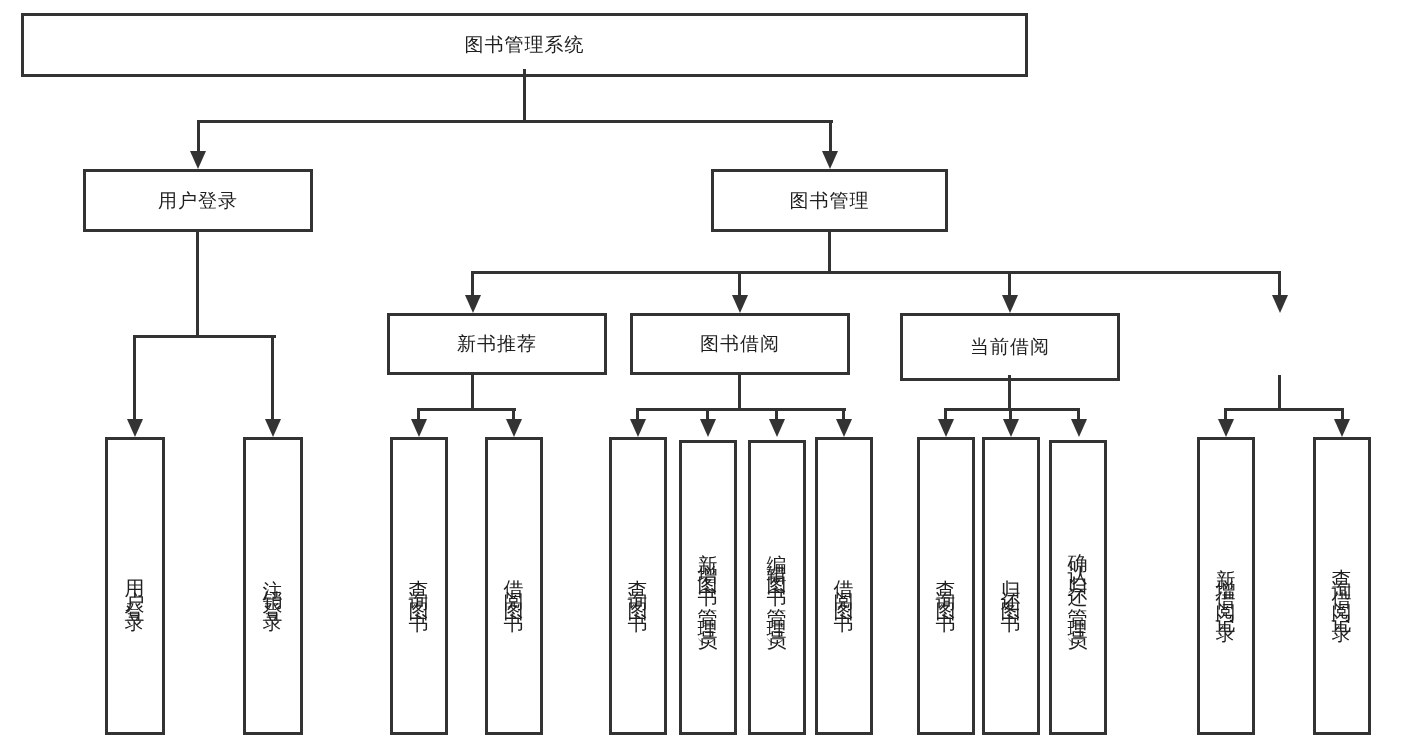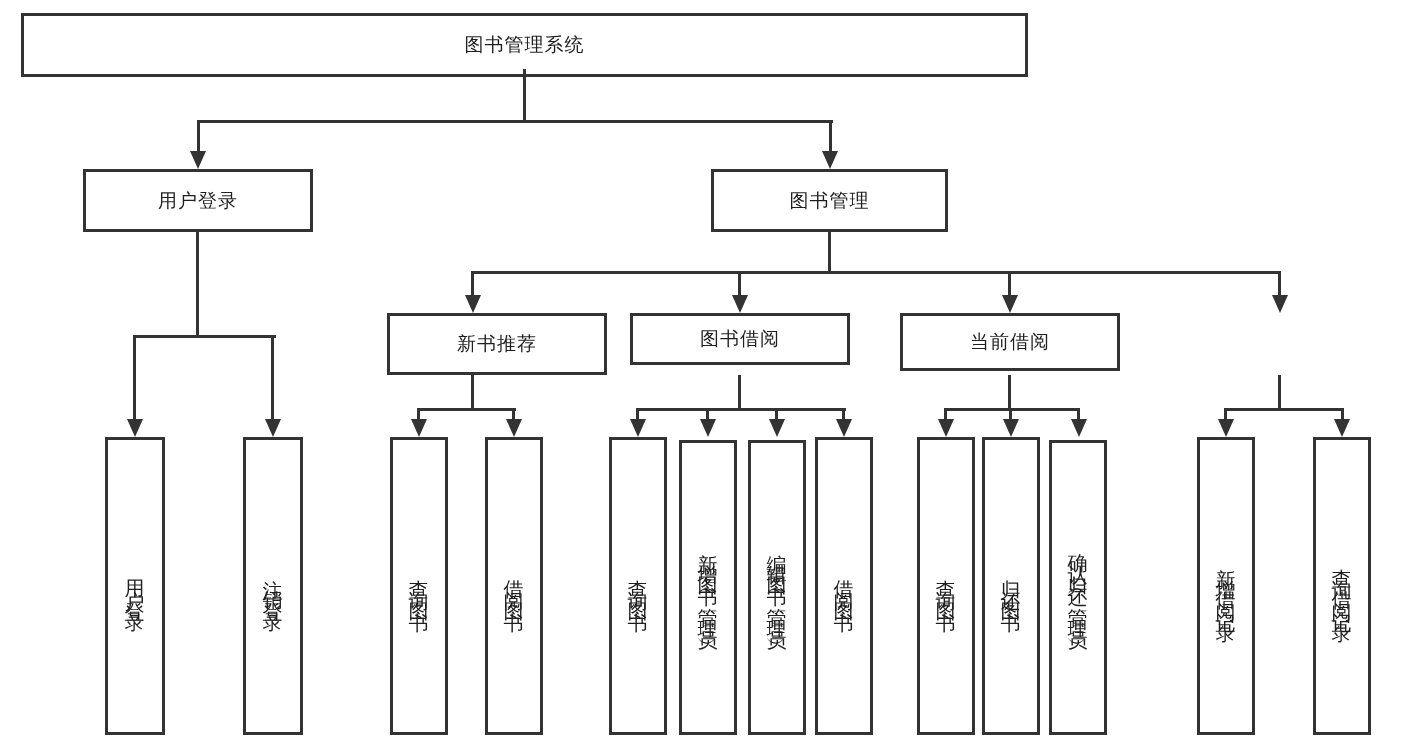--- a/index.html
+++ b/index.html
@@ -85,24 +85,24 @@
   <div class="line" style="left:1008px;top:271px;width:3px;height:26px;"></div>
   <div class="line" style="left:1278px;top:271px;width:3px;height:26px;"></div>
   <div class="arrow" style="left:465px;top:295px;"></div>
   <div class="arrow" style="left:732px;top:295px;"></div>
   <div class="arrow" style="left:1002px;top:295px;"></div>
   <div class="arrow" style="left:1272px;top:295px;"></div>
 
   <div class="hbox" style="left:363px;top:313px;width:220px;height:62px;margin-left:24px;">
     <span>新书推荐</span>
   </div>
-  <div class="hbox" style="left:630px;top:313px;width:220px;height:52px;">
+  <div class="hbox" style="left:630px;top:313px;width:220px;height:62px;">
     <span>图书借阅</span>
   </div>
-  <div class="hbox" style="left:900px;top:313px;width:220px;height:58px;">
+  <div class="hbox" style="left:900px;top:313px;width:220px;height:68px;">
     <span>当前借阅</span>
   </div>
 
   <div class="line" style="left:471px;top:375px;width:3px;height:33px;"></div>
   <div class="line" style="left:417px;top:408px;width:99px;height:3px;"></div>
   <div class="line" style="left:417px;top:408px;width:3px;height:14px;"></div>
   <div class="line" style="left:512px;top:408px;width:3px;height:14px;"></div>
   <div class="arrow" style="left:411px;top:419px;"></div>
   <div class="arrow" style="left:506px;top:419px;"></div>
 

